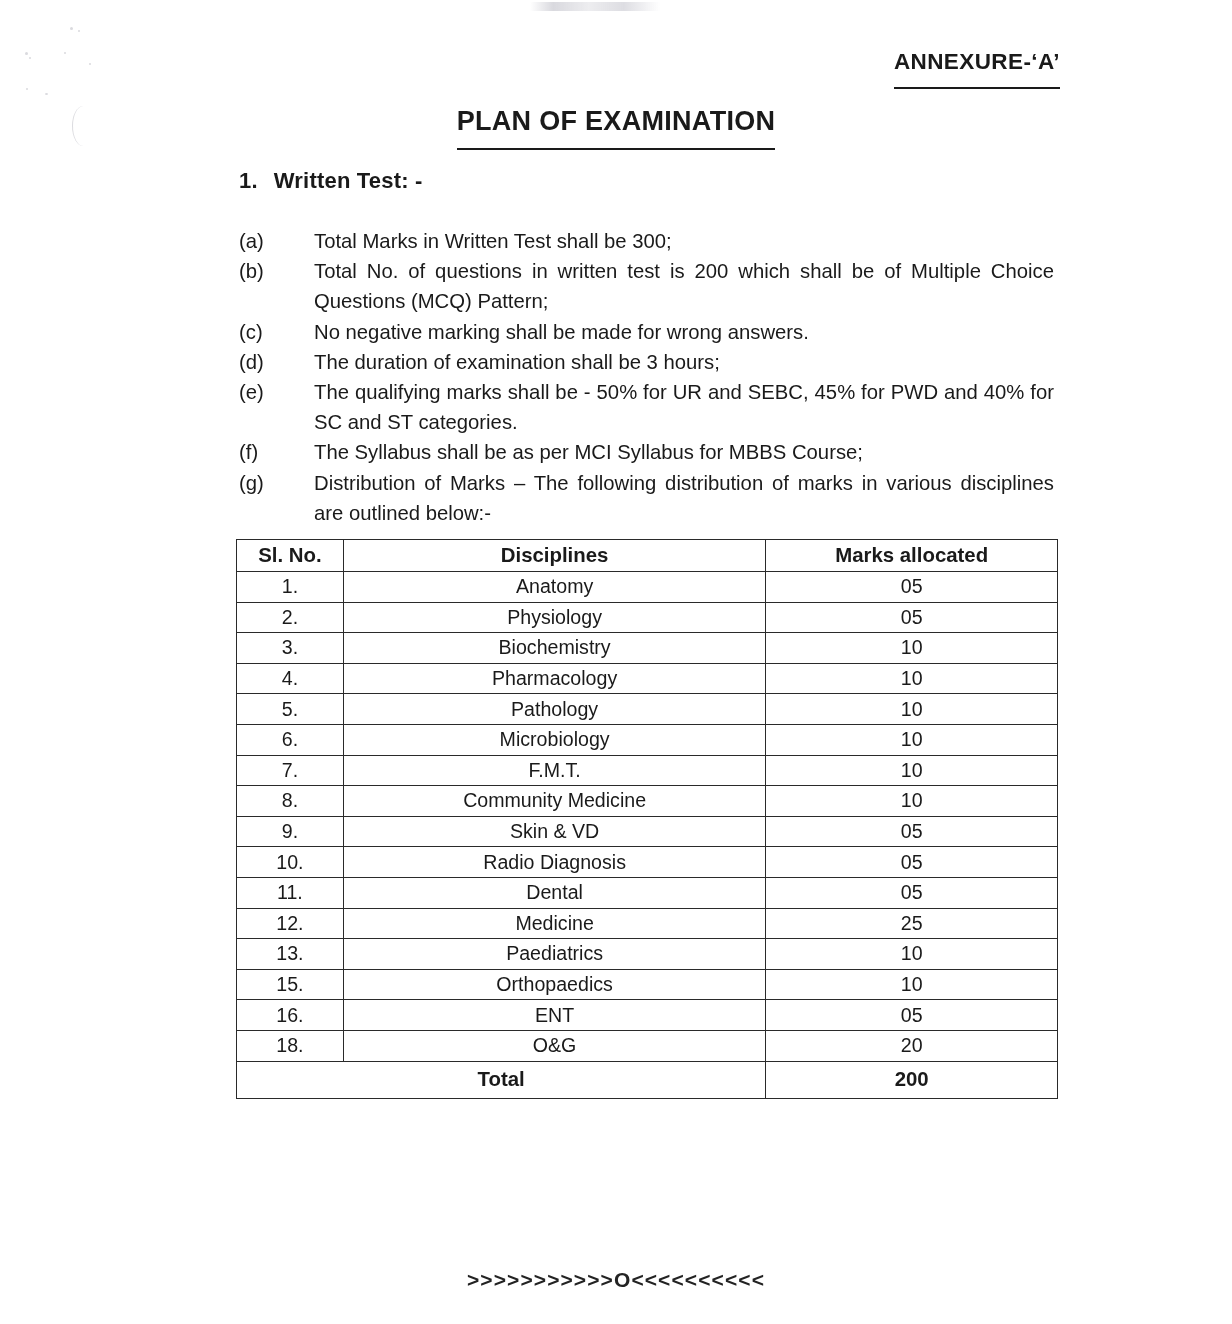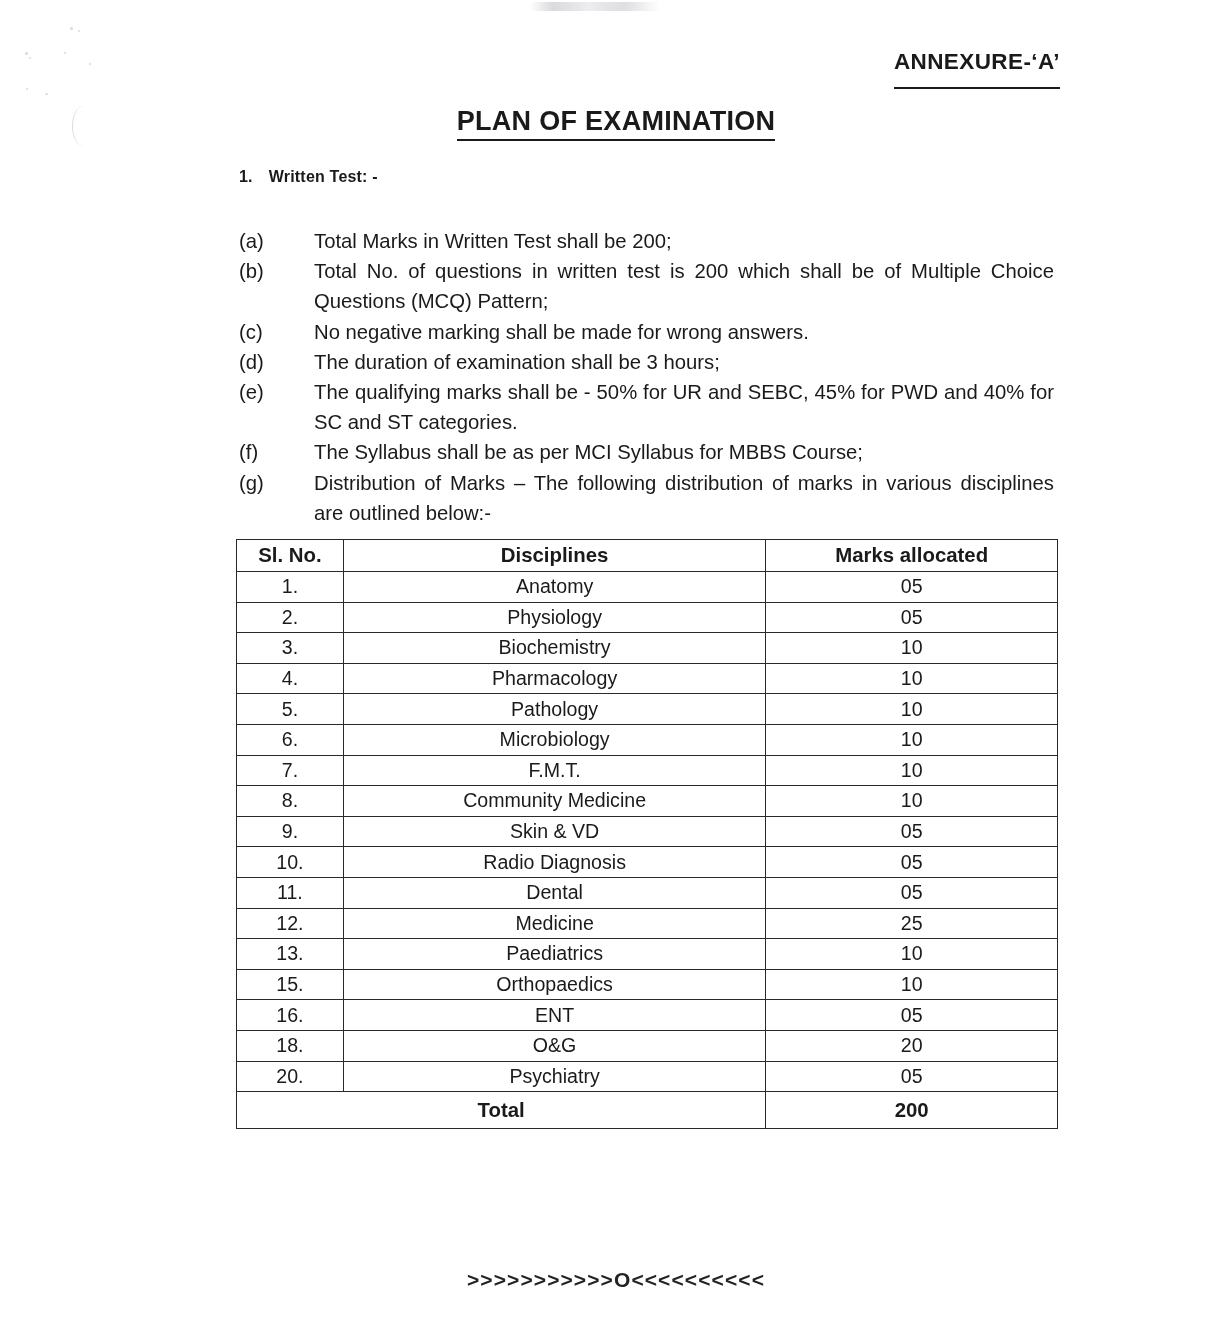--- a/index.html
+++ b/index.html
@@ -80,28 +80,28 @@
     left: 0;
     right: 0;
     top: 106px;
     text-align: center;
     font-size: 27px;
     font-weight: bold;
     letter-spacing: .3px;
   }
   .doc-title span {
     border-bottom: 2.4px solid #1a1a1a;
-    padding-bottom: 3px;
+    padding-bottom: 12px;
   }
 
   .section-head {
     position: absolute;
     left: 239px;
     top: 168px;
-    font-size: 16px;
+    font-size: 22px;
     font-weight: bold;
     letter-spacing: .2px;
   }
   .section-head .sec-num { margin-right: 16px; }
 
   .clauses {
     position: absolute;
     left: 239px;
     top: 226px;
     width: 815px;
@@ -192,21 +192,21 @@
     <span>PLAN OF EXAMINATION</span>
   </div>
 
   <div class="section-head">
     <span class="sec-num">1.</span><span>Written Test: -</span>
   </div>
 
   <div class="clauses">
       <div class="clause">
         <div class="clause-label">(a)</div>
-        <div class="clause-text nojustify">Total Marks in Written Test shall be 200;</div>
+        <div class="clause-text nojustify">Total Marks in Written Test shall be 300;</div>
       </div>
       <div class="clause">
         <div class="clause-label">(b)</div>
         <div class="clause-text">Total No. of questions in written test is 200 which shall be of Multiple Choice Questions (MCQ) Pattern;</div>
       </div>
       <div class="clause">
         <div class="clause-label">(c)</div>
         <div class="clause-text nojustify">No negative marking shall be made for wrong answers.</div>
       </div>
       <div class="clause">
@@ -314,25 +314,20 @@
         <tr>
           <td>16.</td>
           <td>ENT</td>
           <td>05</td>
         </tr>
         <tr>
           <td>18.</td>
           <td>O&amp;G</td>
           <td>20</td>
         </tr>
-        <tr>
-          <td>20.</td>
-          <td>Psychiatry</td>
-          <td>05</td>
-        </tr>
       </tbody>
     <tfoot>
       <tr class="total-row">
         <td colspan="2">Total</td>
         <td>200</td>
       </tr>
     </tfoot>
   </table>
 
   <div class="footer-deco">&gt;&gt;&gt;&gt;&gt;&gt;&gt;&gt;&gt;&gt;&gt;O&lt;&lt;&lt;&lt;&lt;&lt;&lt;&lt;&lt;&lt;</div>

